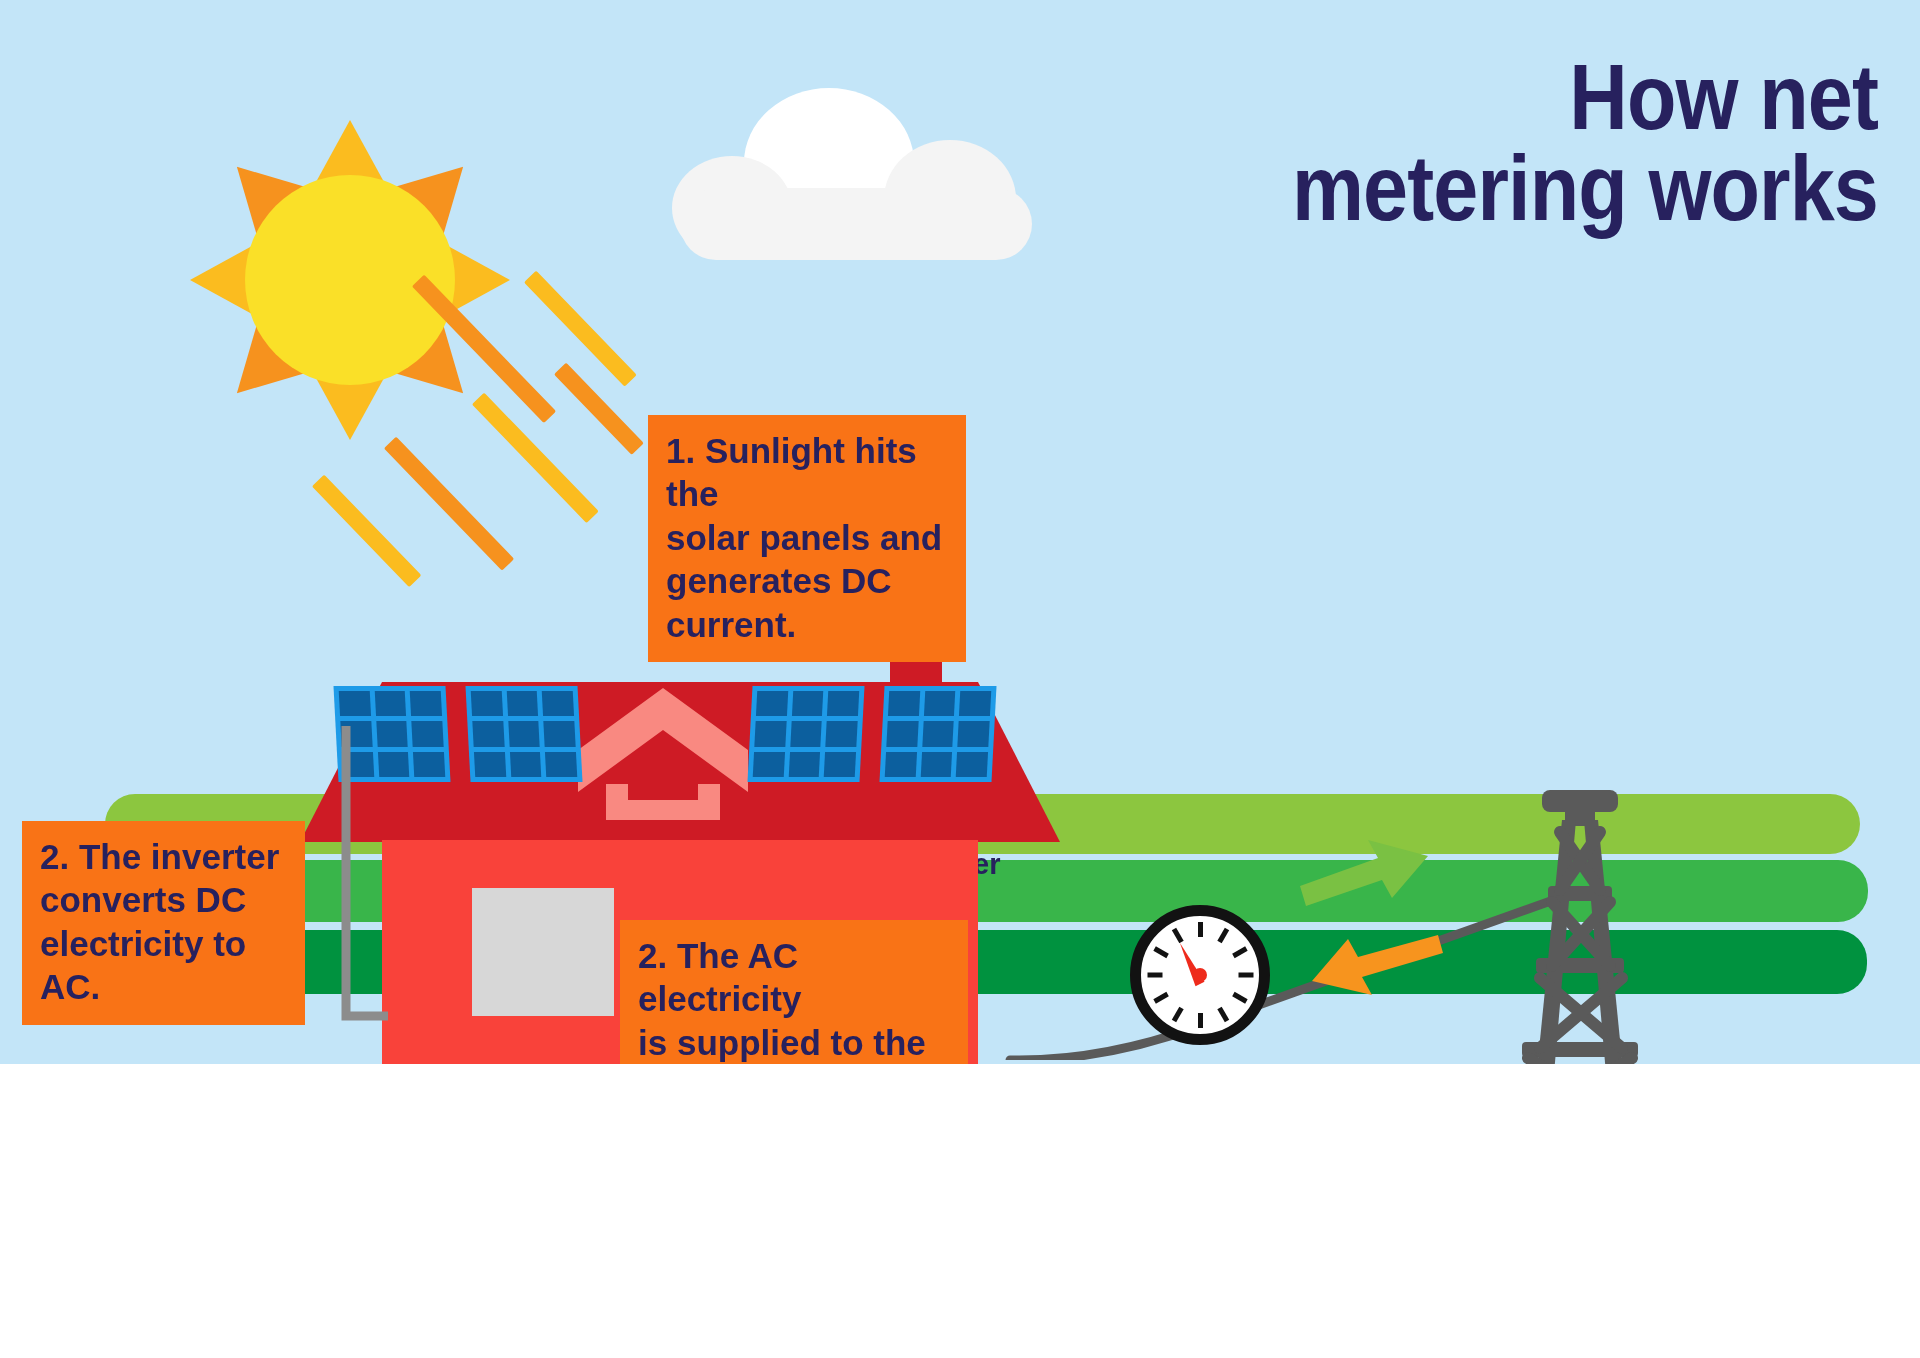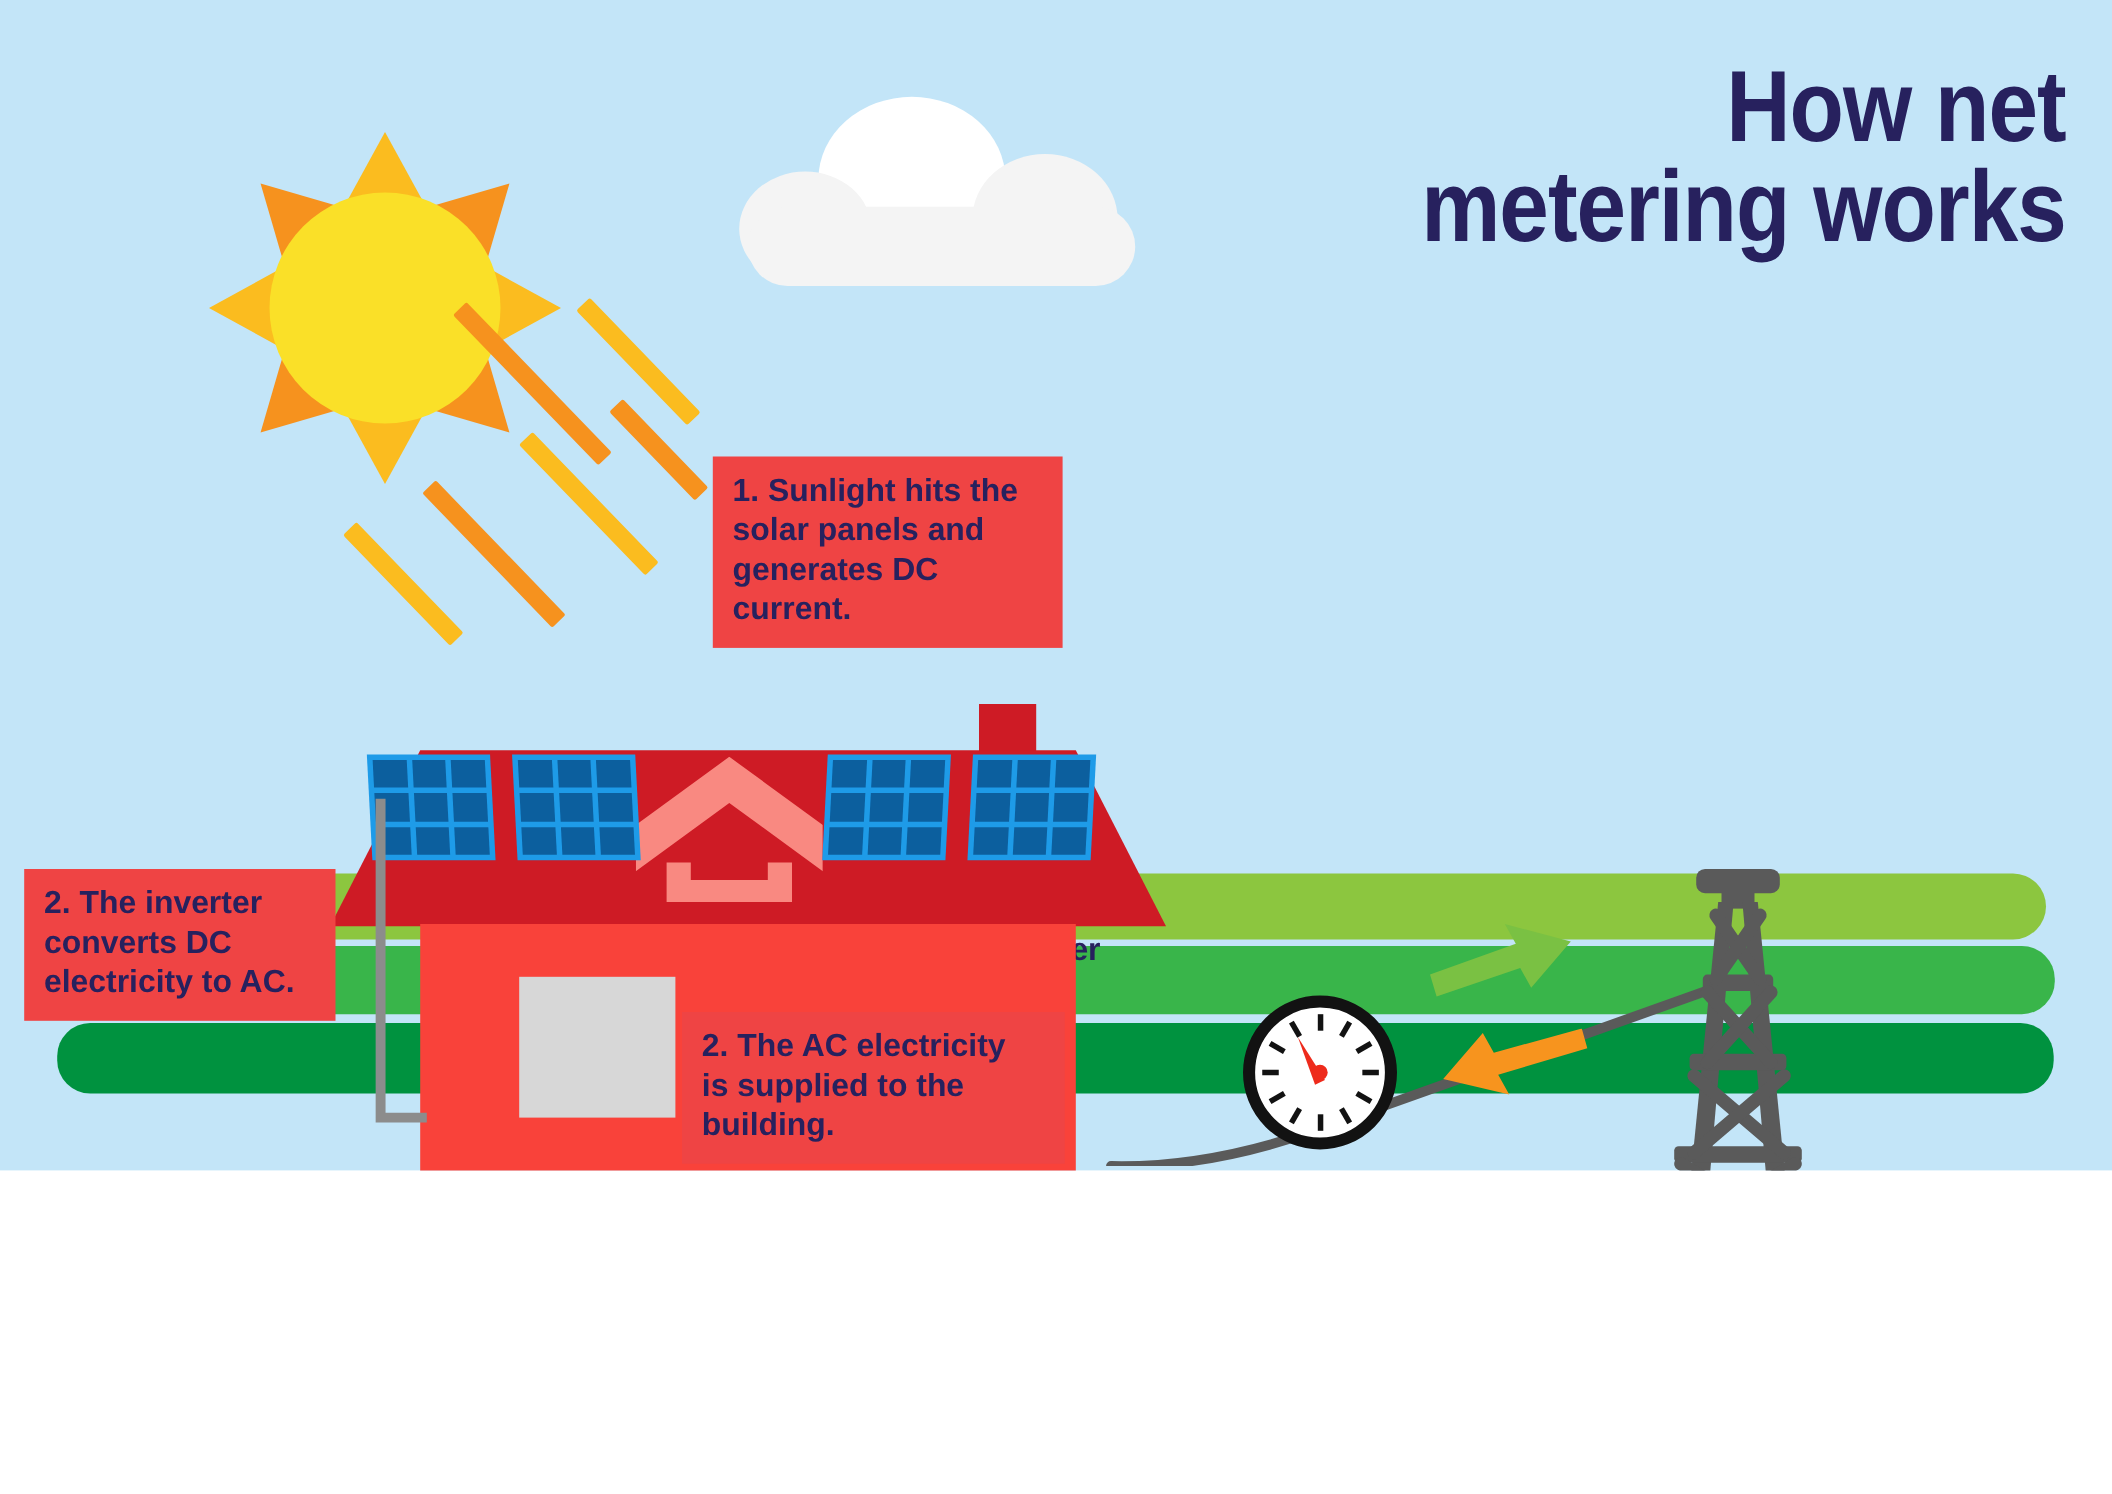--- a/index.html
+++ b/index.html
@@ -30,32 +30,32 @@
     line-height: 0.99;
     letter-spacing: -1px;
     transform: scaleX(0.88);
     transform-origin: right top;
     white-space: pre-line;
   }
 
   
   .callout {
     position: absolute;
-    background: #ef4444;
+    background: #f97316;
     color: #27215E;
     font-family: "Liberation Sans Narrow", "Liberation Sans", sans-serif;
     font-weight: bold;
-    font-size: 29px;
+    font-size: 35px;
     line-height: 1.24;
     padding: 14px 18px 16px 18px;
     white-space: pre-line;
     letter-spacing: 0px;
   }
   #callout1 { left: 648px;  top: 415px; width: 318px; }
-  #callout2 { left: 22px;   top: 790px; width: 283px; }
+  #callout2 { left: 22px;   top: 821px; width: 283px; }
   #callout3 { left: 620px;  top: 920px; width: 348px; }
   #callout4 { left: 1320px; top: 415px; width: 460px; }
   #callout5 { left: 1320px; top: 580px; width: 478px; }
 
   
   #sun-group { position: absolute; left: 140px; top: 70px; width: 420px; height: 420px; }
   #sun-disc {
     position: absolute; left: 105px; top: 105px;
     width: 210px; height: 210px;
     border-radius: 50%;

